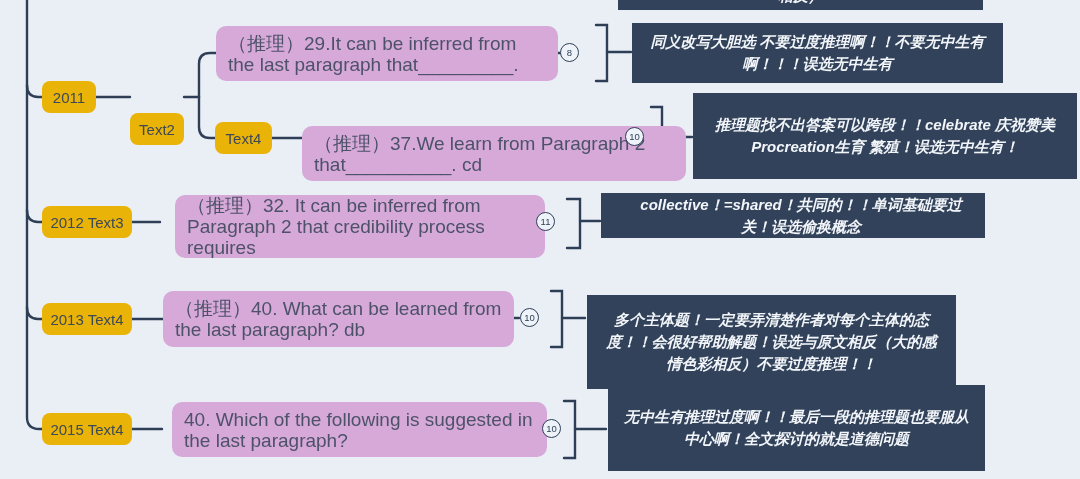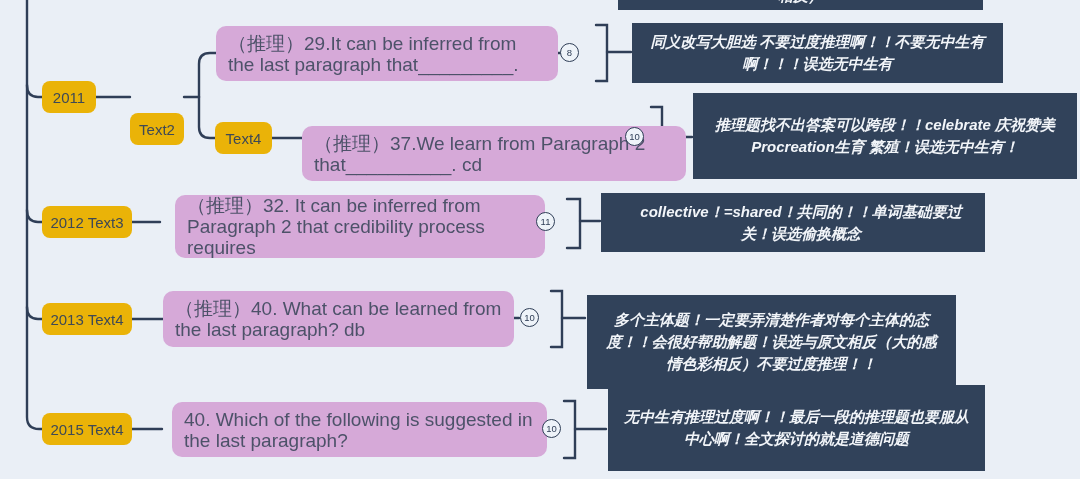--- a/index.html
+++ b/index.html
@@ -86,17 +86,17 @@
 
   <div class="badge" style="left:560px;top:43px;">8</div>
   <div class="badge" style="left:625px;top:127px;">10</div>
   <div class="badge" style="left:536px;top:212px;">11</div>
   <div class="badge" style="left:520px;top:308px;">10</div>
   <div class="badge" style="left:542px;top:419px;">10</div>
 
   <div class="node note clipped" style="left:618px;top:-44px;width:365px;height:54px;">相反）</div>
   <div class="node note" style="left:632px;top:23px;width:371px;height:60px;">同义改写大胆选 不要过度推理啊！！不要无中生有啊！！！误选无中生有</div>
   <div class="node note" style="left:693px;top:93px;width:384px;height:86px;">推理题找不出答案可以跨段！！celebrate 庆祝赞美 Procreation生育 繁殖！误选无中生有！</div>
-  <div class="node note" style="left:601px;top:193px;width:384px;height:59px;padding-left:30px;">collective！=shared！共同的！！单词基础要过关！误选偷换概念</div>
+  <div class="node note" style="left:601px;top:193px;width:384px;height:45px;padding-left:30px;">collective！=shared！共同的！！单词基础要过关！误选偷换概念</div>
   <div class="node note" style="left:587px;top:261px;width:369px;height:94px;margin-top:34px;">多个主体题！一定要弄清楚作者对每个主体的态度！！会很好帮助解题！误选与原文相反（大的感情色彩相反）不要过度推理！！</div>
   <div class="node note" style="left:608px;top:385px;width:377px;height:86px;">无中生有推理过度啊！！最后一段的推理题也要服从中心啊！全文探讨的就是道德问题</div>
 
 </div>
 
 </body></html>

